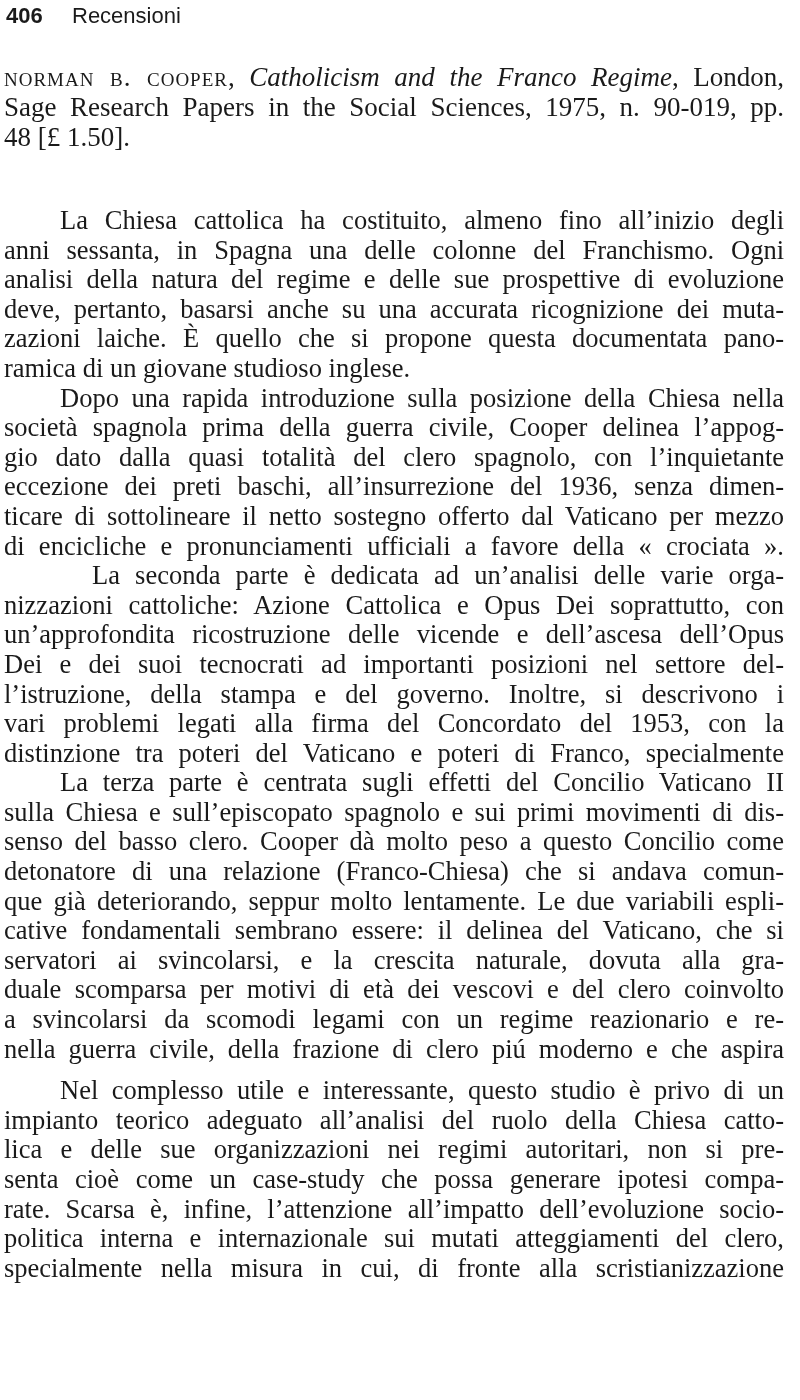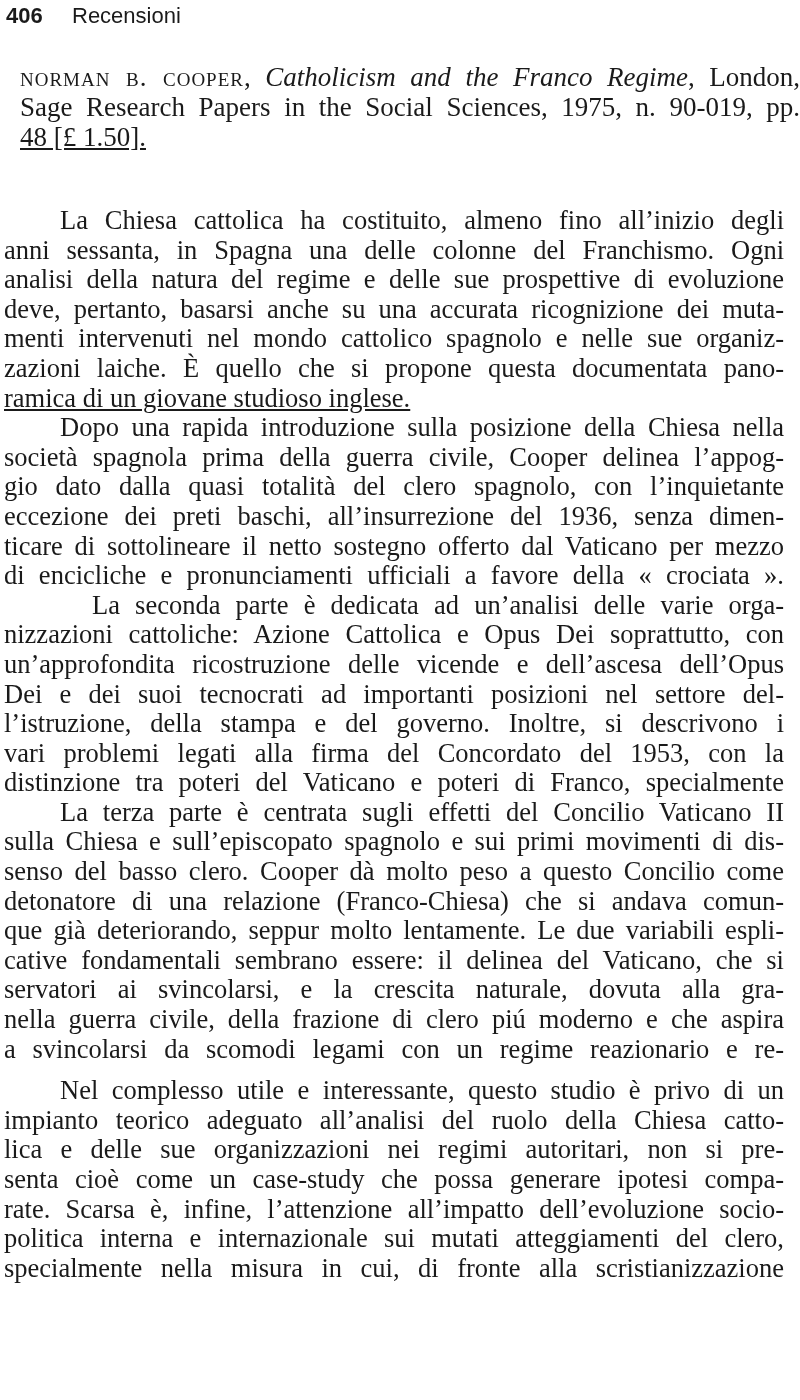--- a/index.html
+++ b/index.html
@@ -1,22 +1,22 @@
 <!DOCTYPE html>
 <html><head>
 <meta charset="utf-8">
 <style>
   html,body{margin:0;padding:0;background:#fff;}
   body{width:800px;height:1400px;overflow:hidden;position:relative;color:#1a1a1a;}
   .header{position:absolute;left:6px;top:-4px;height:40px;font-family:"Liberation Sans",sans-serif;font-size:22px;line-height:40px;white-space:nowrap;}
   .pagenum{font-weight:bold;display:inline-block;width:66px;}
   .section{display:inline-block;}
-  .citation{position:absolute;left:20px;top:62px;width:780px;font-family:"Liberation Serif",serif;font-size:27px;line-height:30px;}
+  .citation{position:absolute;left:4px;top:62px;width:780px;font-family:"Liberation Serif",serif;font-size:27px;line-height:30px;}
   .line{display:block;text-align:justify;text-align-last:justify;white-space:nowrap;overflow:visible;height:30px;}
-  .line.last{text-align-last:left;text-decoration:underline;}
+  .line.last{text-align-last:left;}
   .sc{font-variant:small-caps;letter-spacing:1px;}
   .it{font-style:italic;}
   .body{position:absolute;left:4px;top:206px;width:780px;font-family:"Liberation Serif",serif;font-size:26.5px;line-height:29.6px;}
   .body .line{height:29.6px;}
   .indent{padding-left:56px;}
   .indent-big{padding-left:88px;}
   .gap{height:12px;}
 </style>
 </head>
 <body>
@@ -30,21 +30,20 @@
   <span class="line">Sage Research Papers in the Social Sciences, 1975, n. 90-019, pp.</span>
   <span class="line last">48 [£ 1.50].</span>
 </div>
 
 <div class="body" id="review-body">
     <div>
       <span class="line indent">La Chiesa cattolica ha costituito, almeno fino all’inizio degli</span>
       <span class="line">anni sessanta, in Spagna una delle colonne del Franchismo. Ogni</span>
       <span class="line">analisi della natura del regime e delle sue prospettive di evoluzione</span>
       <span class="line">deve, pertanto, basarsi anche su una accurata ricognizione dei muta-</span>
-      <span class="line">menti intervenuti nel mondo cattolico spagnolo e nelle sue organiz-</span>
       <span class="line">zazioni laiche. È quello che si propone questa documentata pano-</span>
       <span class="line last">ramica di un giovane studioso inglese.</span>
     </div>
     <div>
       <span class="line indent">Dopo una rapida introduzione sulla posizione della Chiesa nella</span>
       <span class="line">società spagnola prima della guerra civile, Cooper delinea l’appog-</span>
       <span class="line">gio dato dalla quasi totalità del clero spagnolo, con l’inquietante</span>
       <span class="line">eccezione dei preti baschi, all’insurrezione del 1936, senza dimen-</span>
       <span class="line">ticare di sottolineare il netto sostegno offerto dal Vaticano per mezzo</span>
       <span class="line">di encicliche e pronunciamenti ufficiali a favore della « crociata ».</span>
@@ -59,22 +58,23 @@
       <span class="line">distinzione tra poteri del Vaticano e poteri di Franco, specialmente</span>
     </div>
     <div>
       <span class="line indent">La terza parte è centrata sugli effetti del Concilio Vaticano II</span>
       <span class="line">sulla Chiesa e sull’episcopato spagnolo e sui primi movimenti di dis-</span>
       <span class="line">senso del basso clero. Cooper dà molto peso a questo Concilio come</span>
       <span class="line">detonatore di una relazione (Franco-Chiesa) che si andava comun-</span>
       <span class="line">que già deteriorando, seppur molto lentamente. Le due variabili espli-</span>
       <span class="line">cative fondamentali sembrano essere: il delinea del Vaticano, che si</span>
       <span class="line">servatori ai svincolarsi, e la crescita naturale, dovuta alla gra-</span>
+      <span class="line">duale scomparsa per motivi di età dei vescovi e del clero coinvolto</span>
+      <span class="line">a svincolarsi da scomodi legami con un regime reazionario e re-</span>
       <span class="line">nella guerra civile, della frazione di clero piú moderno e che aspira</span>
-      <span class="line">a svincolarsi da scomodi legami con un regime reazionario e re-</span>
     </div>
     <div class="gap"></div>
     <div>
       <span class="line indent">Nel complesso utile e interessante, questo studio è privo di un</span>
       <span class="line">impianto teorico adeguato all’analisi del ruolo della Chiesa catto-</span>
       <span class="line">lica e delle sue organizzazioni nei regimi autoritari, non si pre-</span>
       <span class="line">senta cioè come un case-study che possa generare ipotesi compa-</span>
       <span class="line">rate. Scarsa è, infine, l’attenzione all’impatto dell’evoluzione socio-</span>
       <span class="line">politica interna e internazionale sui mutati atteggiamenti del clero,</span>
       <span class="line">specialmente nella misura in cui, di fronte alla scristianizzazione</span>

